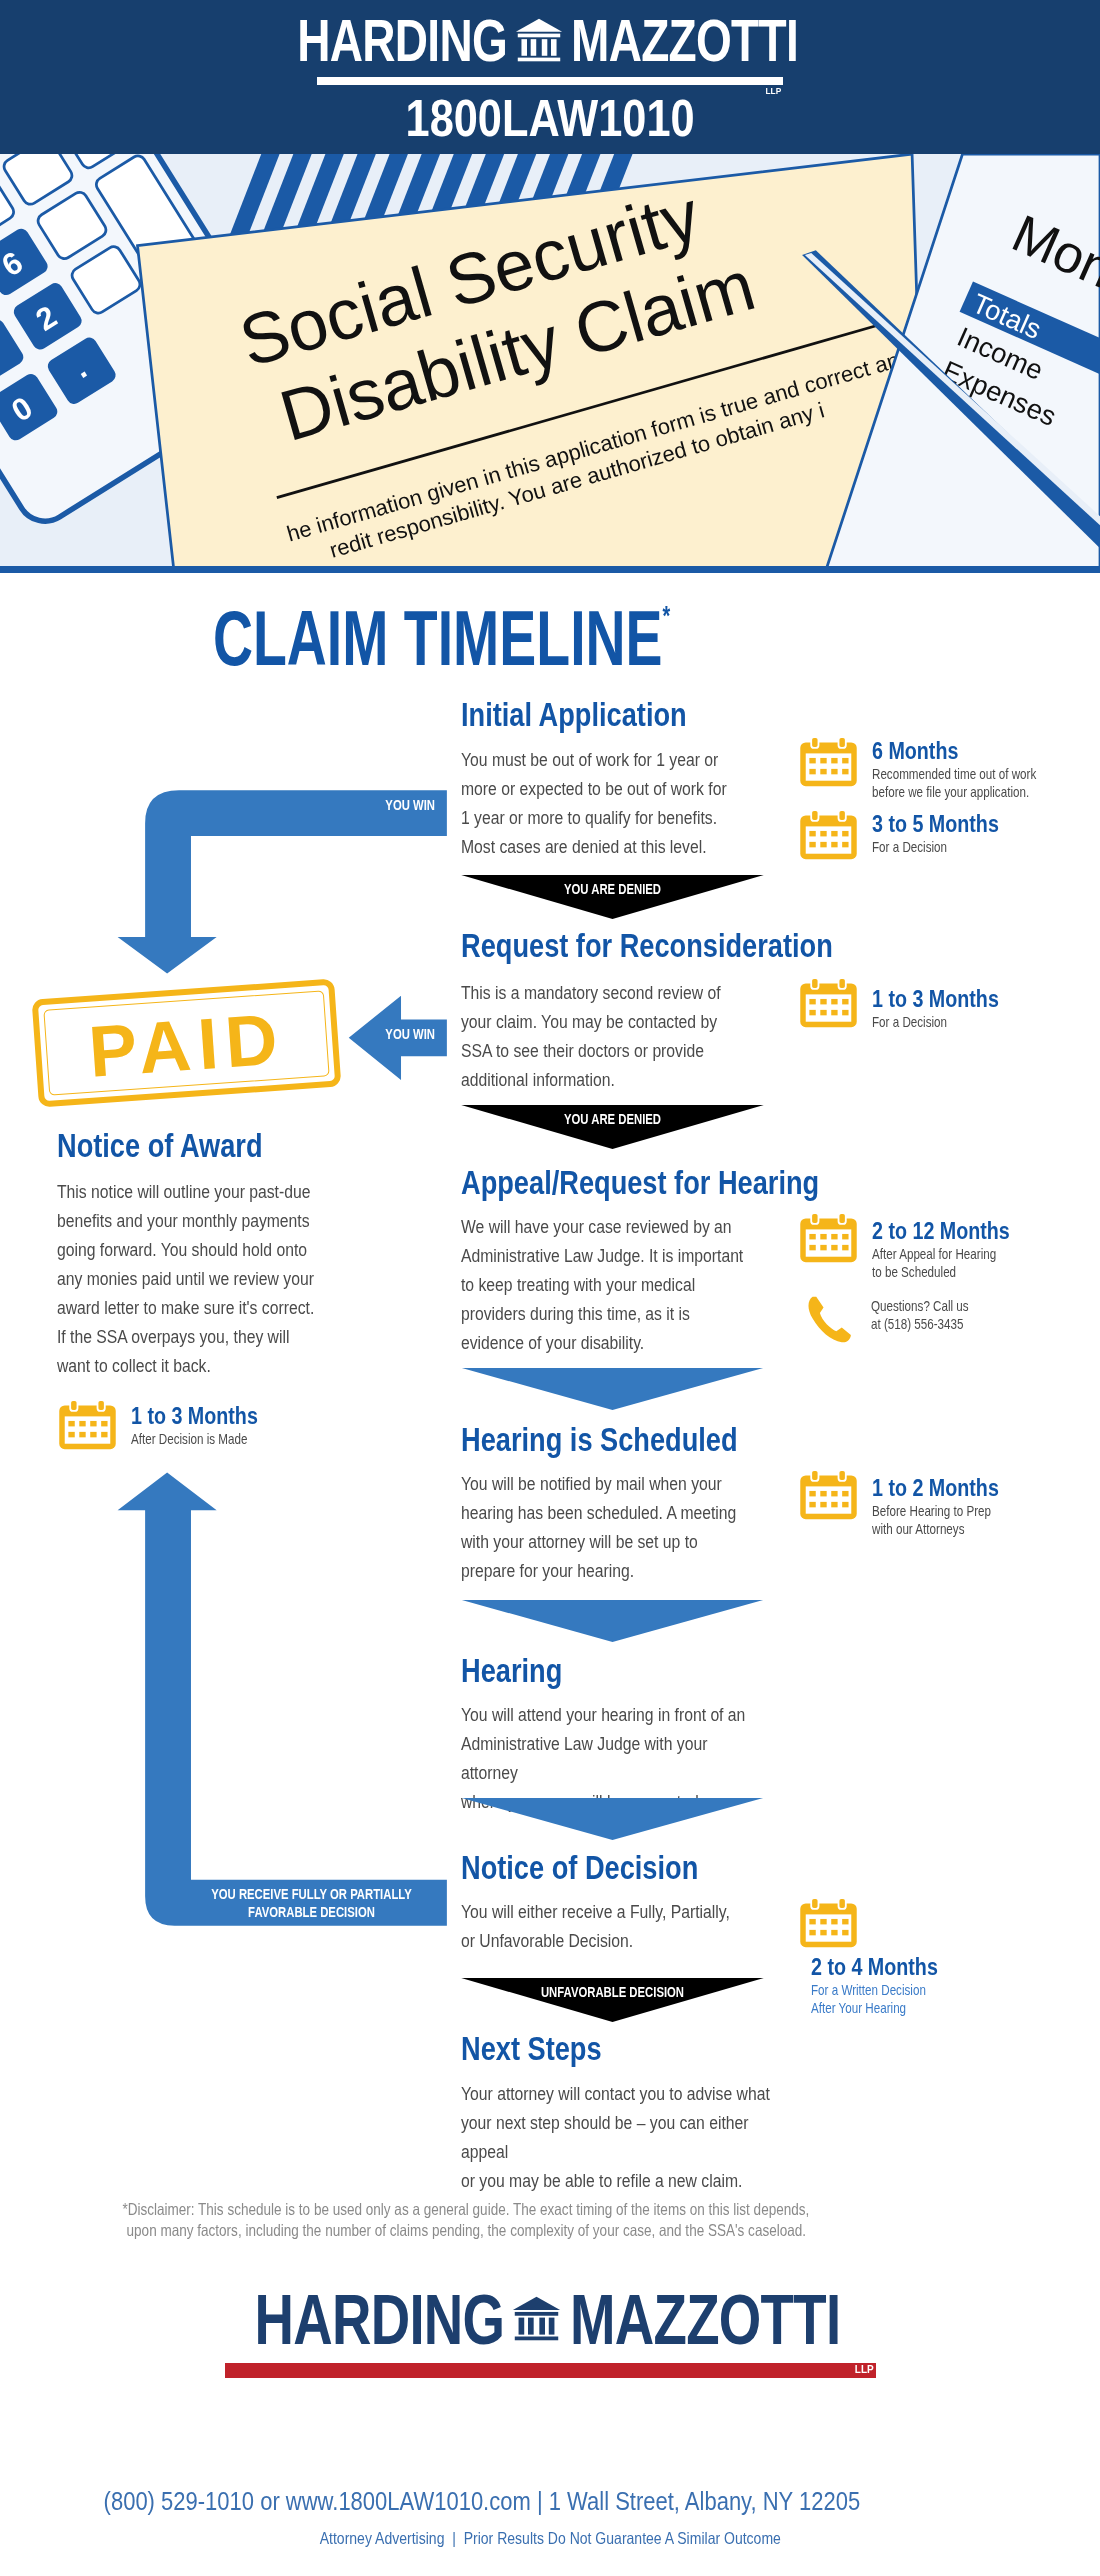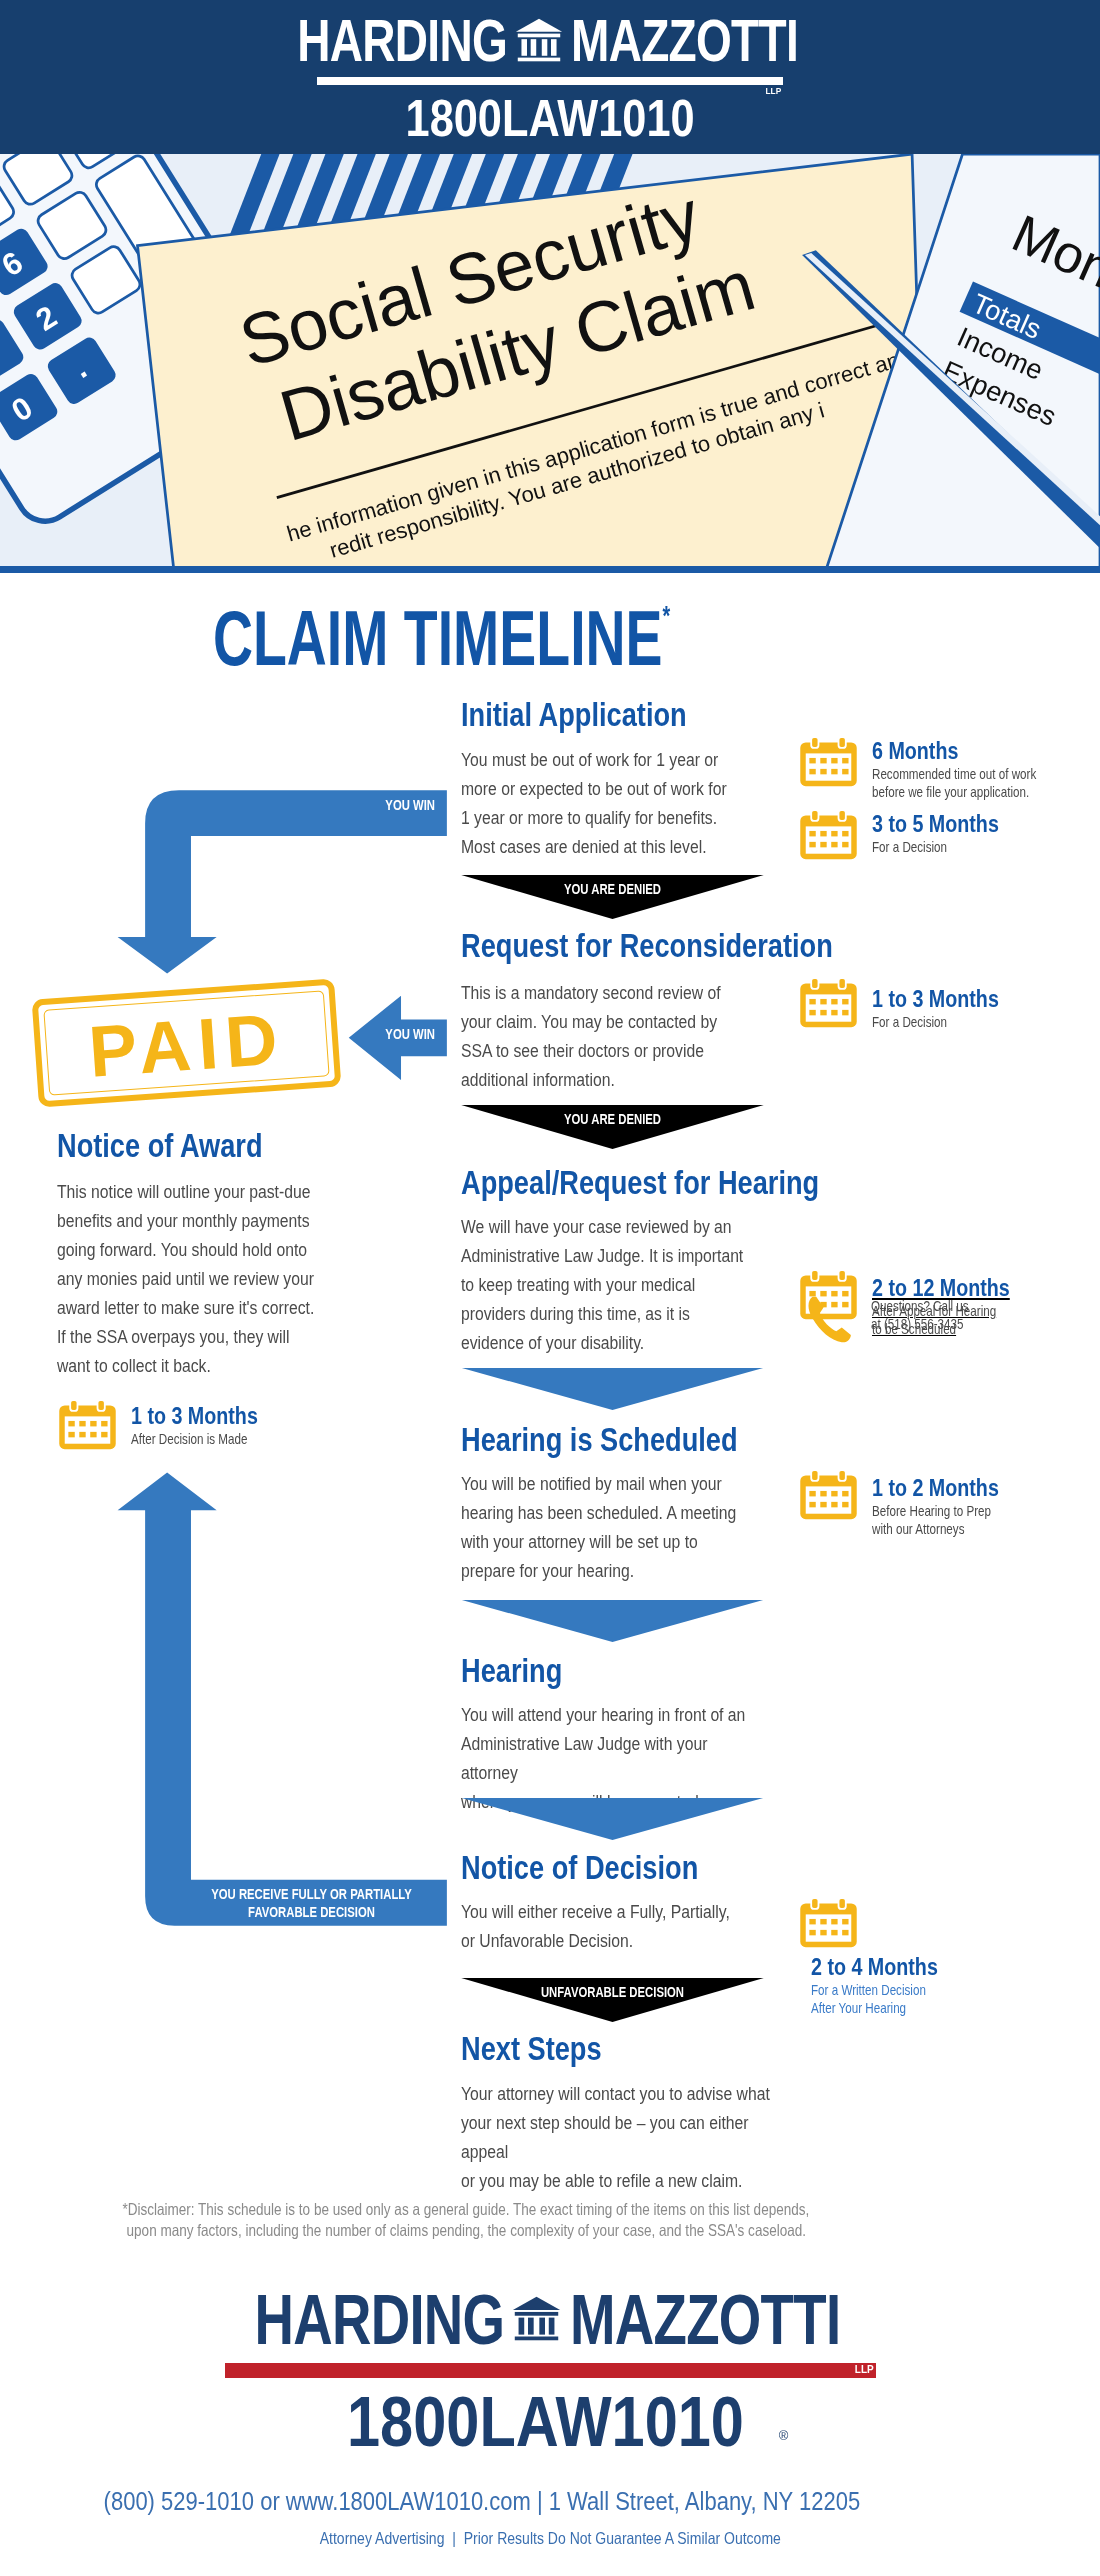--- a/index.html
+++ b/index.html
@@ -295,21 +295,21 @@
 <div class="abs chev-label" style="left:461px;top:1112px;width:303px;">YOU ARE DENIED</div>
 
 <div class="abs sec-head" style="left:461px;top:1163px;">Appeal/Request for Hearing</div>
 <div class="abs sec-body" style="left:461px;top:1212px;width:339px;">
   <div>We will have your case reviewed by an</div>
     <div>Administrative Law Judge. It is important</div>
     <div>to keep treating with your medical</div>
     <div>providers during this time, as it is</div>
     <div>evidence of your disability.</div>
 </div>
-<div class="abs" style="left:798px;top:1270px;display:flex;text-decoration:underline;">
+<div class="abs" style="left:798px;top:1213px;display:flex;">
   <svg class="time-icon" viewBox="0 0 66 56">
     <rect x="2" y="6" width="62" height="48" rx="6" fill="#f5b519"></rect>
       <rect x="14" y="0" width="8" height="12" rx="3" fill="#f5b519" stroke="#fff" stroke-width="2"></rect>
       <rect x="44" y="0" width="8" height="12" rx="3" fill="#f5b519" stroke="#fff" stroke-width="2"></rect>
       <rect x="8" y="18" width="50" height="30" fill="#fff"></rect>
     <g fill="#f5b519">
         <rect x="12" y="23" width="7" height="6"></rect>
         <rect x="24" y="23" width="7" height="6"></rect>
         <rect x="36" y="23" width="7" height="6"></rect>
         <rect x="48" y="23" width="7" height="6"></rect>
@@ -437,23 +437,20 @@
       <rect x="18" y="24" width="6" height="18" fill="#1d3f6e"></rect>
       <rect x="30" y="24" width="6" height="18" fill="#1d3f6e"></rect>
       <rect x="40" y="24" width="6" height="18" fill="#1d3f6e"></rect>
       <rect x="4" y="44" width="46" height="4" fill="#1d3f6e"></rect>
     </svg>
     <span class="logo-name" style="color:#1d3f6e;font-size:70px;transform-origin:left center;">MAZZOTTI</span>
   </div>
   <div style="position:relative;width:651px;height:14.7px;margin:7.3px auto 0;background:#c0222a;">
     <span style="position:absolute;right:1.8px;top:0.9px;color:#fff;font-size:10px;font-weight:700;">LLP</span>
   </div>
-  <div style="text-align:center;margin-top:3.7px;">
-    <span class="logo-num" style="color:#1d3f6e;font-size:70px;">1800LAW1010</span><sup style="color:#1d3f6e;font-size:13px;">®</sup>
-  </div>
 </div>
 
 <div class="abs footer-contact">
   <span>(800) 529-1010 or www.1800LAW1010.com | 1 Wall Street, Albany, NY 12205</span>
 </div>
 <div class="abs footer-legal">
   <span style="white-space:pre;">Attorney Advertising  |  Prior Results Do Not Guarantee A Similar Outcome</span>
 </div>
 
 

